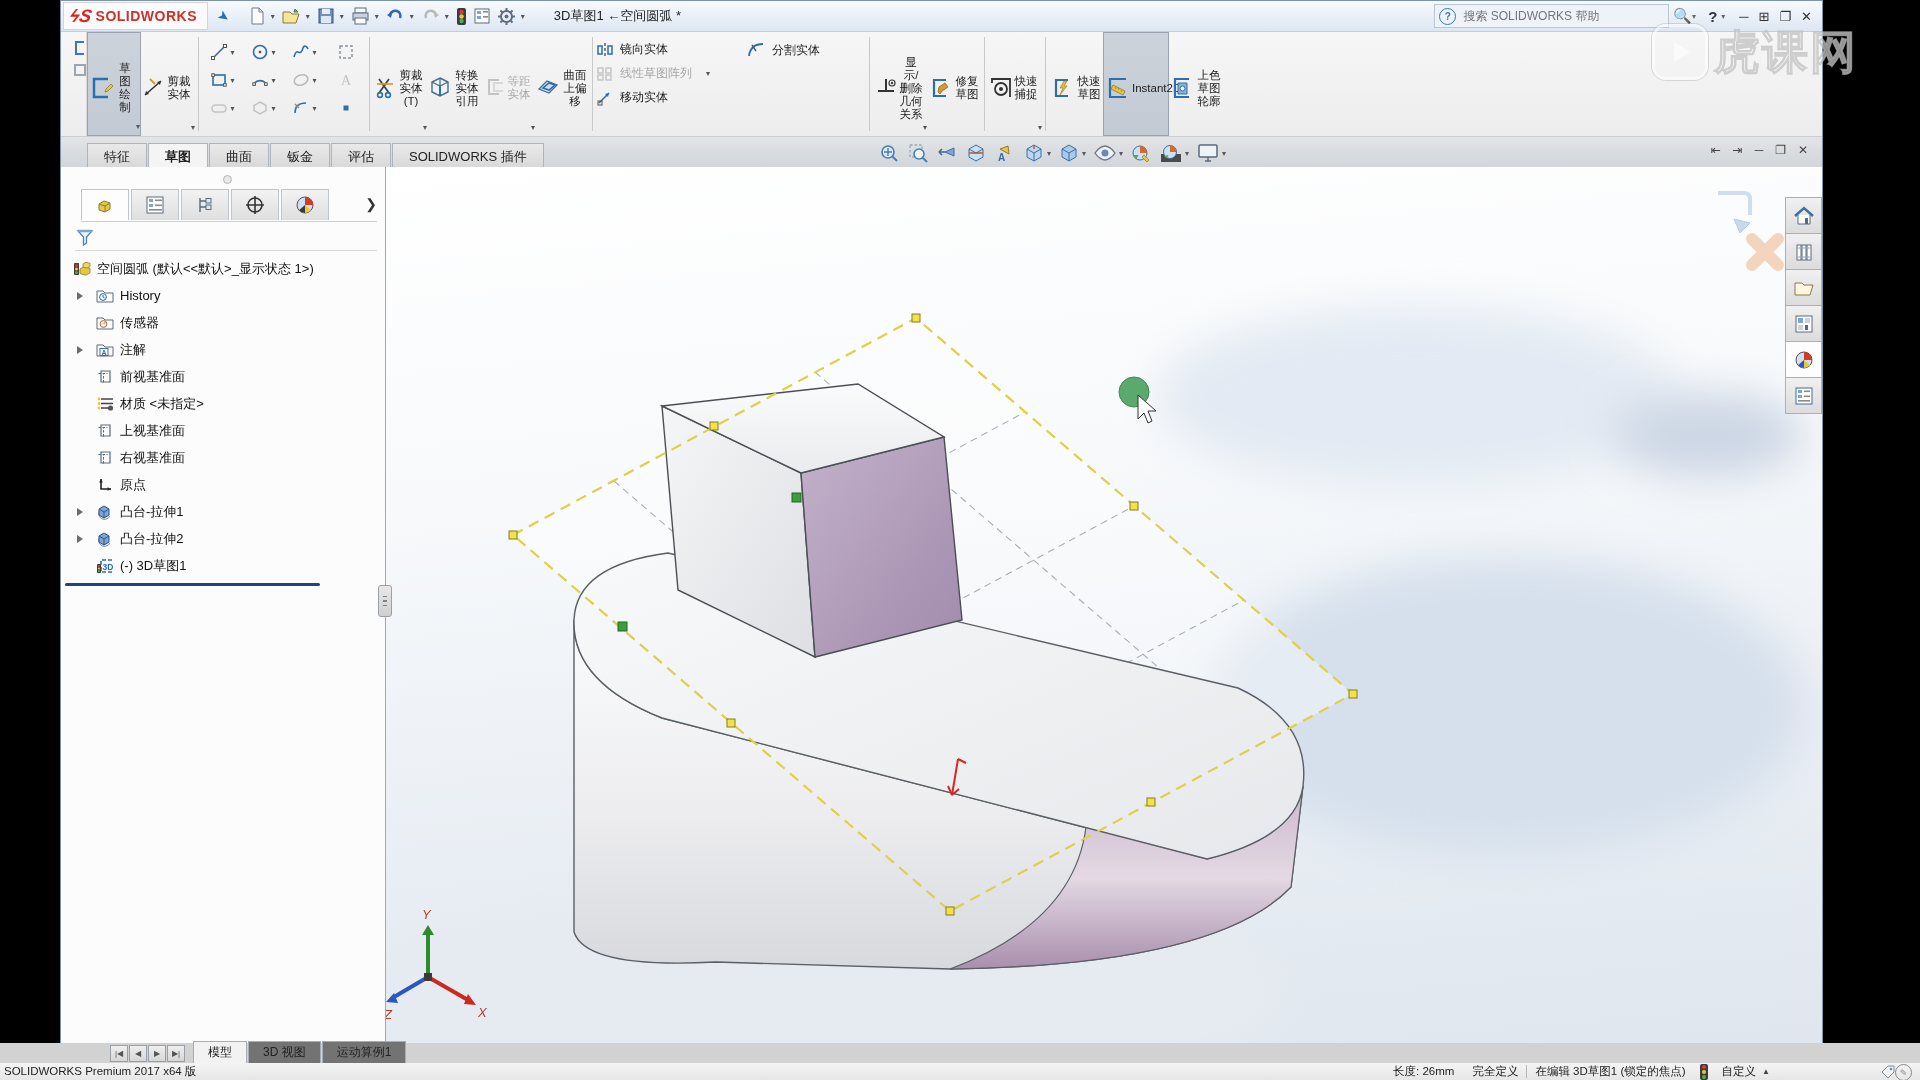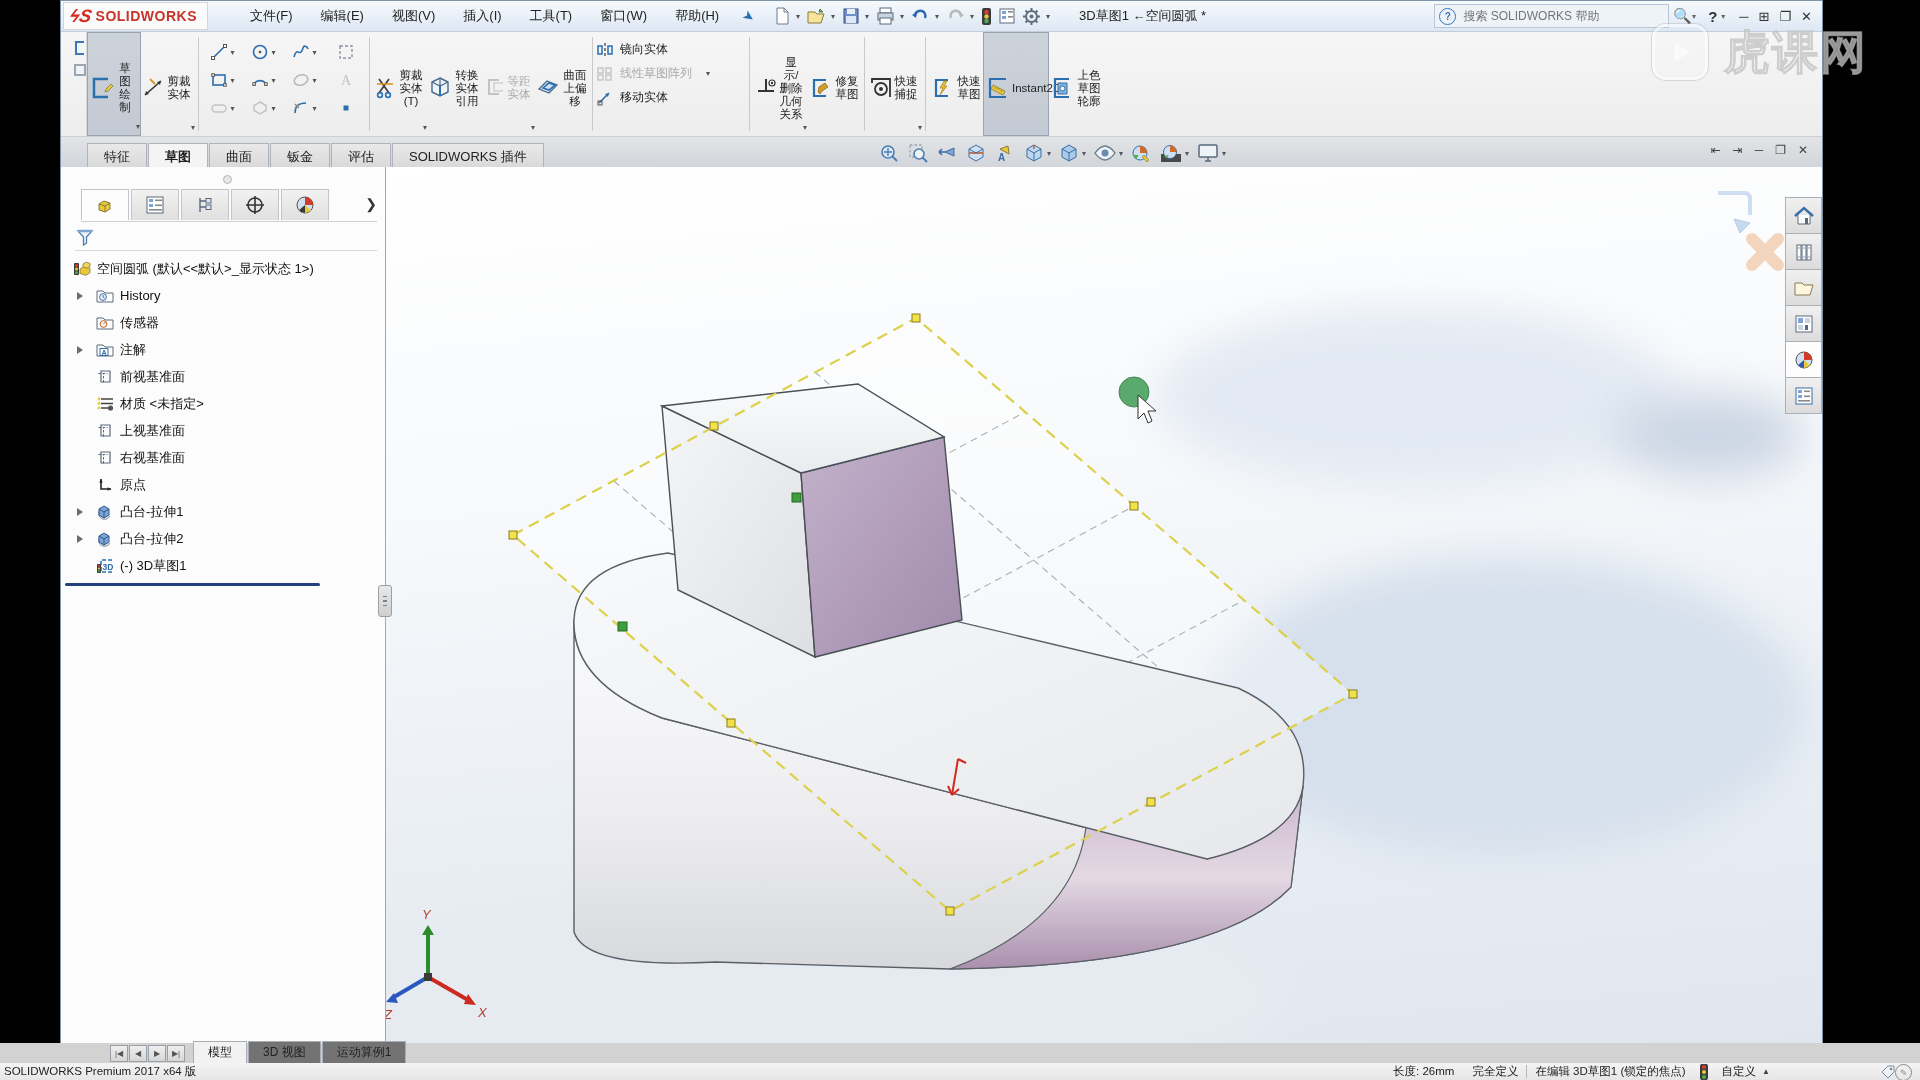--- a/index.html
+++ b/index.html
@@ -105,49 +105,40 @@
   .btab.active{background:#f2f2f2;}
   .statusbar{position:absolute;left:0;top:1063px;width:1920px;height:17px;background:linear-gradient(#f4f4f4,#e6e6e6);
       font-size:11.5px;color:#222;display:flex;align-items:center;}
   .statusbar .sep{width:1px;height:13px;background:#b8b8b8;margin:0 8px;}
   .statusleft{margin-left:4px;}
   .statusright{margin-left:auto;display:flex;align-items:center;}
   .trafficmini{display:inline-flex;flex-direction:column;gap:1px;padding:1px 2px;background:#3c3c3c;border-radius:2px;margin:0 14px;}
   .trafficmini i{width:4px;height:4px;border-radius:50%;display:block;}
   .upArrow{font-size:8px;color:#444;margin-left:6px;}
   
-  .watermark{position:absolute;left:1652px;top:24px;display:flex;align-items:center;gap:16px;z-index:50;
+  .watermark{position:absolute;left:1652px;top:24px;display:flex;align-items:center;gap:6px;z-index:50;
       color:rgba(255,255,255,0.55);-webkit-text-stroke:1px rgba(170,170,170,0.55);}
   .wmlogo{width:50px;height:50px;border:3px solid rgba(255,255,255,0.55);border-radius:14px;
       box-shadow:0 0 0 1px rgba(170,170,170,0.4);display:flex;align-items:center;justify-content:center;}
   .wmlogo i{width:0;height:0;border-top:10px solid transparent;border-bottom:10px solid transparent;
       border-left:16px solid rgba(255,255,255,0.55);margin-left:4px;}
   .wmtext{font-size:46px;font-weight:bold;letter-spacing:2px;line-height:50px;}
   .statwm{position:absolute;right:8px;top:1064px;width:15px;height:15px;border-radius:50%;
       border:1.5px solid #8a8a8a;color:#8a8a8a;font-size:9px;display:flex;align-items:center;justify-content:center;}
 </style>
 </head>
 <body>
 
 <div class="app">
 
   <div class="titlebar">
     <div class="logo">
       <span class="swoosh">ϟS</span>
       <span class="brand">SOLIDWORKS</span>
     </div>
-    <div class="menus">
-      <span>文件(F)</span>
-      <span>编辑(E)</span>
-      <span>视图(V)</span>
-      <span>插入(I)</span>
-      <span>工具(T)</span>
-      <span>窗口(W)</span>
-      <span>帮助(H)</span>
-    </div>
     <span class="pin">➤</span>
     <div class="qat">
       <span class="qbtn">
         <svg width="18" height="18" viewBox="0 0 18 18">
             <path d="M4 1h7l4 4v12H4z" fill="#fdfdfd" stroke="#6b7c90"></path>
             <path d="M11 1v4h4" fill="none" stroke="#6b7c90"></path>
           </svg>
       </span>
         <span class="dd">▾</span>
       <span class="qbtn">
@@ -406,20 +397,29 @@
         <span>线性草图阵列</span>
         <span class="dd">▾</span>
       </span>
       <span class="srow">
         <svg width="18" height="16" viewBox="0 0 18 16">
             <path d="M3 13L13 3" stroke="#2a6fb0" stroke-width="1.6"></path>
             <path d="M13 3l-4 1 3 3z" fill="#2a6fb0"></path>
             <rect x="2" y="11" width="4" height="4" fill="none" stroke="#555"></rect>
           </svg>
         <span>移动实体</span>
+      </span>
+    </div>
+    <div class="singlerow">
+      <span class="srow">
+        <svg width="20" height="18" viewBox="0 0 20 18">
+            <path d="M3 15C4 7 9 3 17 3" fill="none" stroke="#2a6fb0" stroke-width="1.8"></path>
+            <path d="M6 4l4 6" stroke="#555" stroke-width="1.4"></path>
+          </svg>
+        <span>分割实体</span>
       </span>
     </div>
     <div class="vsep"></div>
     <div class="rbtn">
       <span class="ric">
         <svg width="26" height="26" viewBox="0 0 26 26">
             <path d="M13 4v12M5 16h16" stroke="#333" stroke-width="2"></path>
             <circle cx="19" cy="8" r="3" fill="#fff" stroke="#333" stroke-width="1.2"></circle>
             <circle cx="19" cy="8" r="1.2" fill="#333"></circle>
           </svg>

